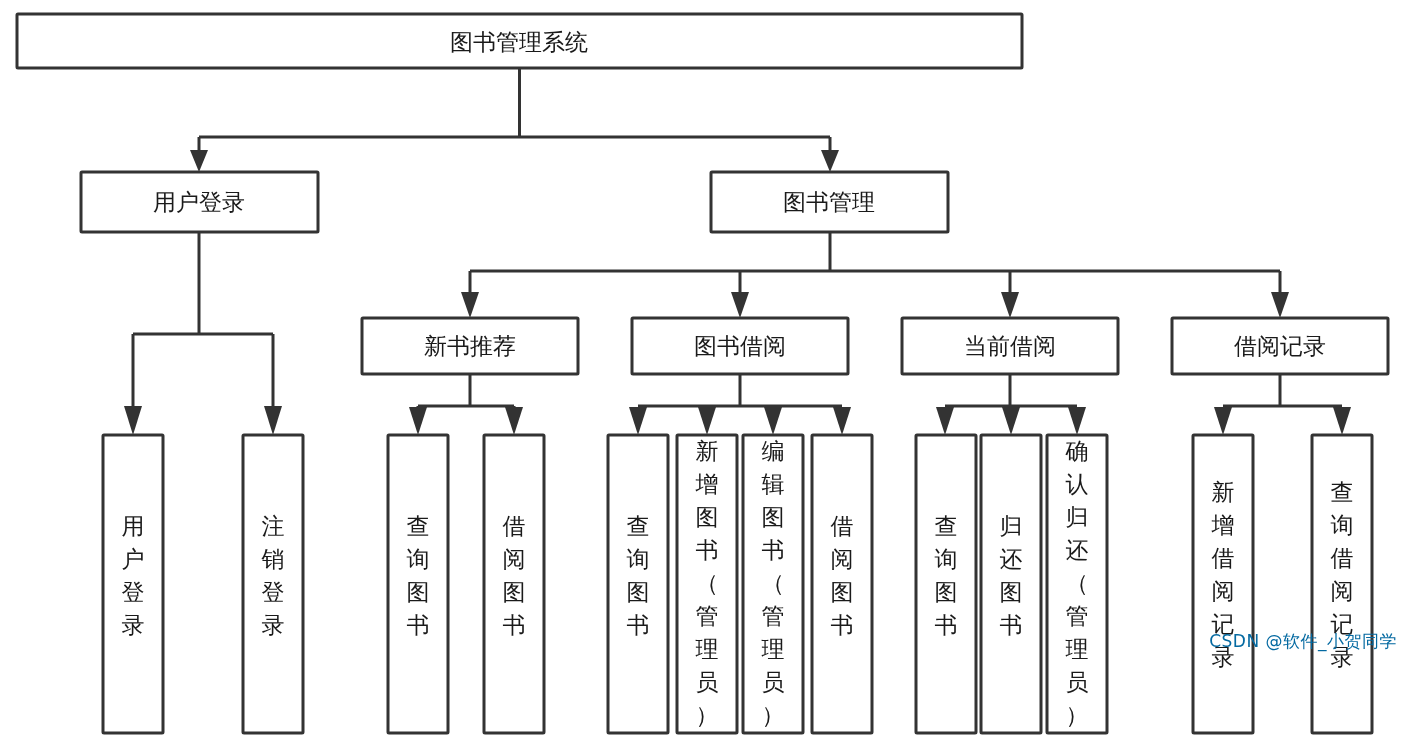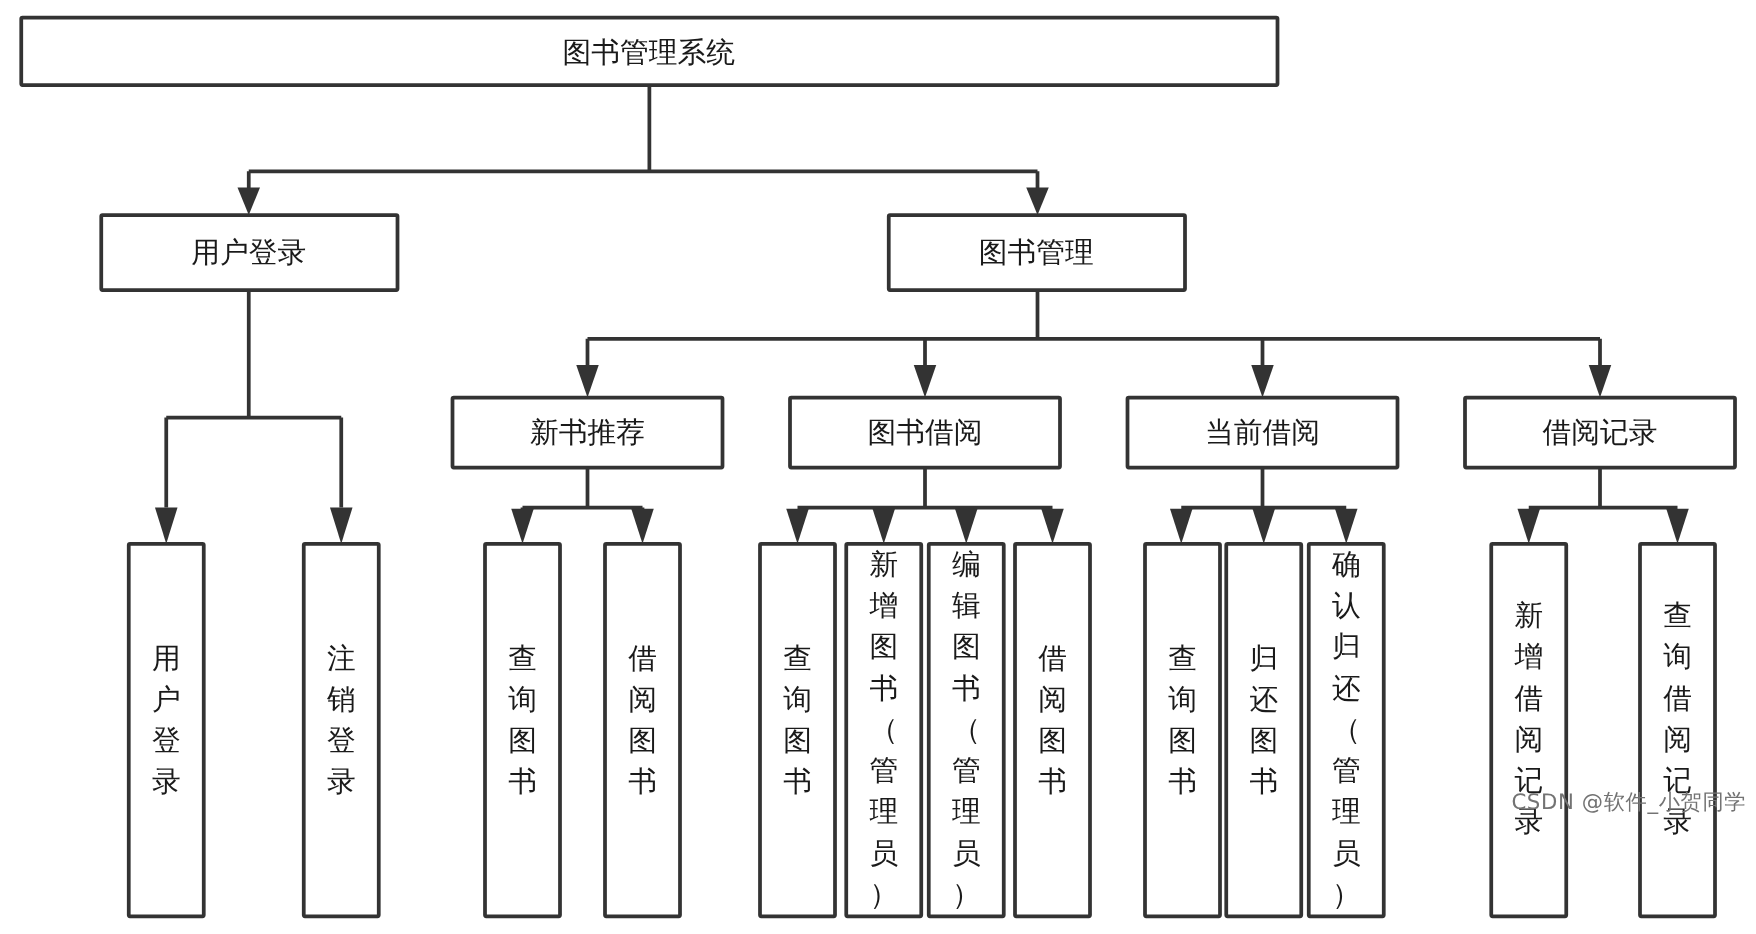--- a/index.html
+++ b/index.html
@@ -52,21 +52,21 @@
     font-size: 23px;
     fill: #1a1a1a;
     text-anchor: middle;
   }
   .watermark {
     position: absolute;
     right: 8px;
     bottom: 6px;
     font-family: "DejaVu Sans", "Liberation Sans", sans-serif;
     font-size: 17px;
-    color: #737373;
+    color: #0369a1;
     white-space: nowrap;
     letter-spacing: 0.5px;
   }
 </style>
 </head>
 <body>
 
 <div id="diagram-root">
 
   <svg class="diagram-canvas" viewBox="0 0 1405 747">

